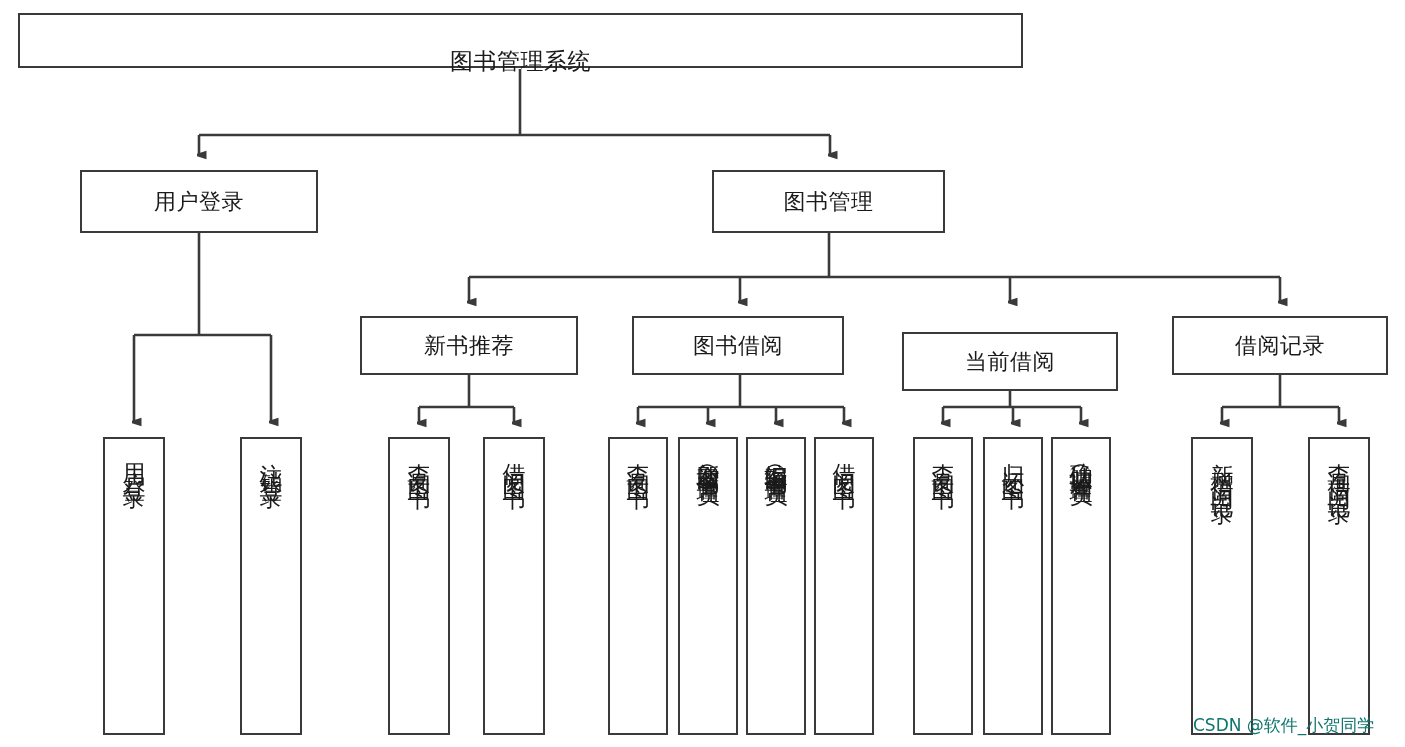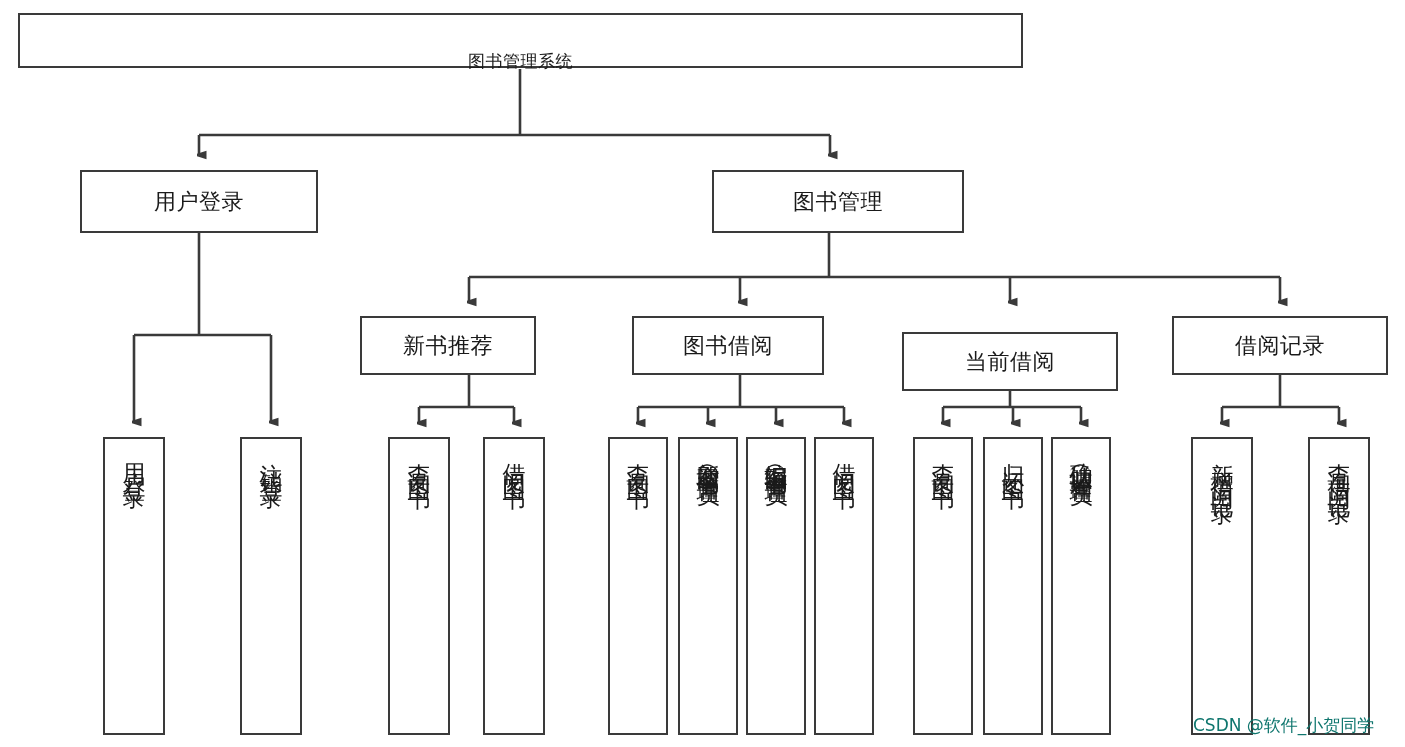--- a/index.html
+++ b/index.html
@@ -41,21 +41,21 @@
     text-align: center;
     line-height: 1.08;
     letter-spacing: 0.5px;
   }
   
   .node.horiz .label {
     writing-mode: horizontal-tb;
     font-size: 22px;
   }
   .node.root .label {
-    font-size: 17px;
+    font-size: 23px;
     margin-top: 42px;
   }
   
   .node.vert {
     align-items: flex-start;
     justify-content: center;
     padding-top: 6px;
   }
   .node.vert .label {
     writing-mode: vertical-rl;
@@ -131,28 +131,28 @@
     </g>
   </svg>
 
   <div class="node horiz root" id="node-root" style="left: 18px; top: 13px; width: 1005px; height: 55px;">
     <span class="label">图书管理系统</span>
   </div>
 
   <div class="node horiz" id="node-l1-0" style="left: 80px; top: 170px; width: 238px; height: 63px;">
     <span class="label">用户登录</span>
   </div>
-  <div class="node horiz" id="node-l1-1" style="left: 712px; top: 170px; width: 252px; height: 63px;">
+  <div class="node horiz" id="node-l1-1" style="left: 712px; top: 170px; width: 233px; height: 63px;">
     <span class="label">图书管理</span>
   </div>
 
-  <div class="node horiz" id="node-l2-0" style="left: 360px; top: 316px; width: 176px; height: 59px;">
+  <div class="node horiz" id="node-l2-0" style="left: 360px; top: 316px; width: 218px; height: 59px;">
     <span class="label">新书推荐</span>
   </div>
-  <div class="node horiz" id="node-l2-1" style="left: 632px; top: 316px; width: 192px; height: 59px;">
+  <div class="node horiz" id="node-l2-1" style="left: 632px; top: 316px; width: 212px; height: 59px;">
     <span class="label">图书借阅</span>
   </div>
   <div class="node horiz" id="node-l2-2" style="left: 902px; top: 332px; width: 216px; height: 59px;">
     <span class="label">当前借阅</span>
   </div>
   <div class="node horiz" id="node-l2-3" style="left: 1172px; top: 316px; width: 216px; height: 59px;">
     <span class="label">借阅记录</span>
   </div>
 
   <div class="node vert short" id="node-leaf-0" style="left: 103px; top: 437px; width: 62px; height: 298px;">

